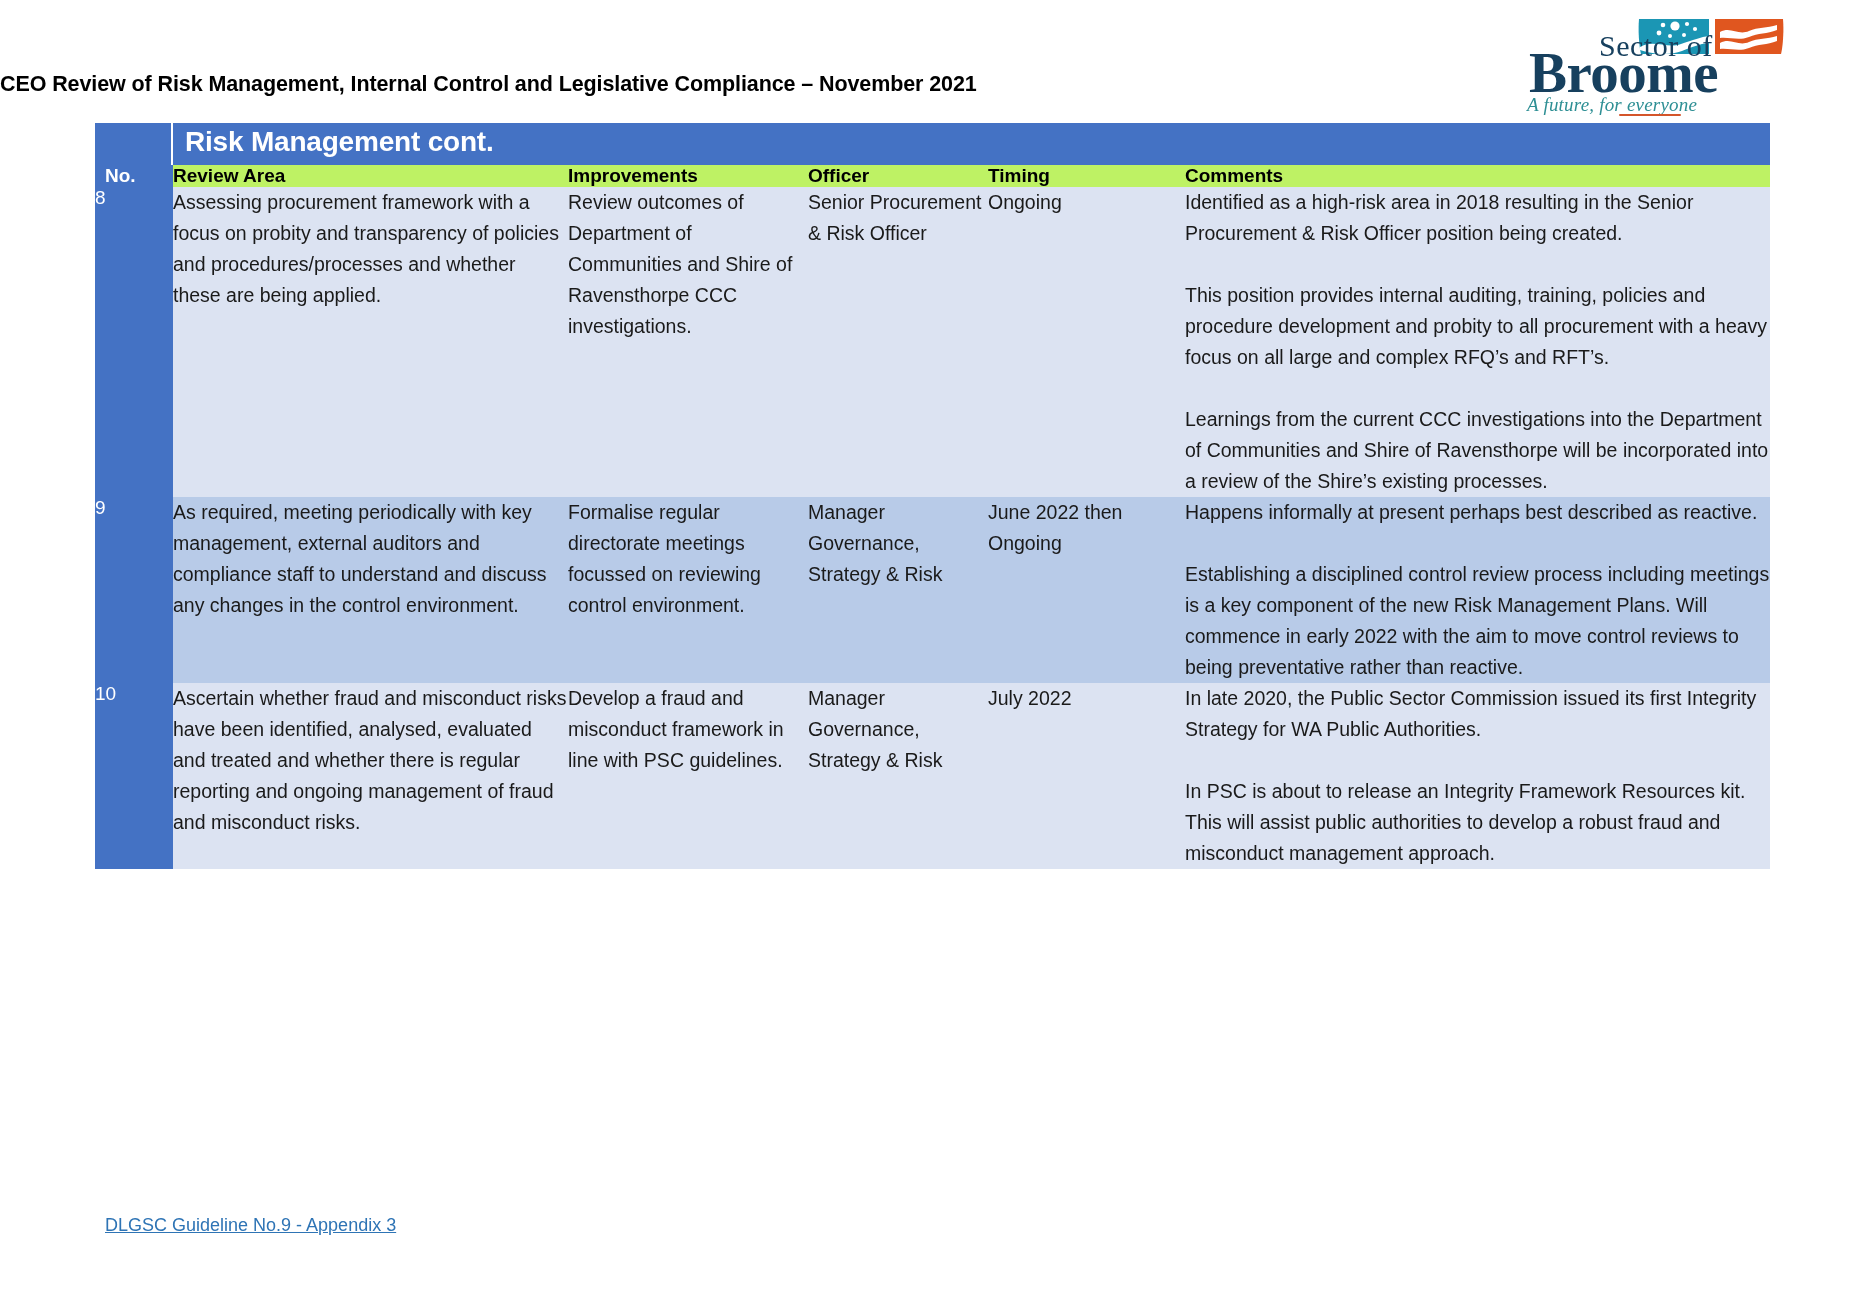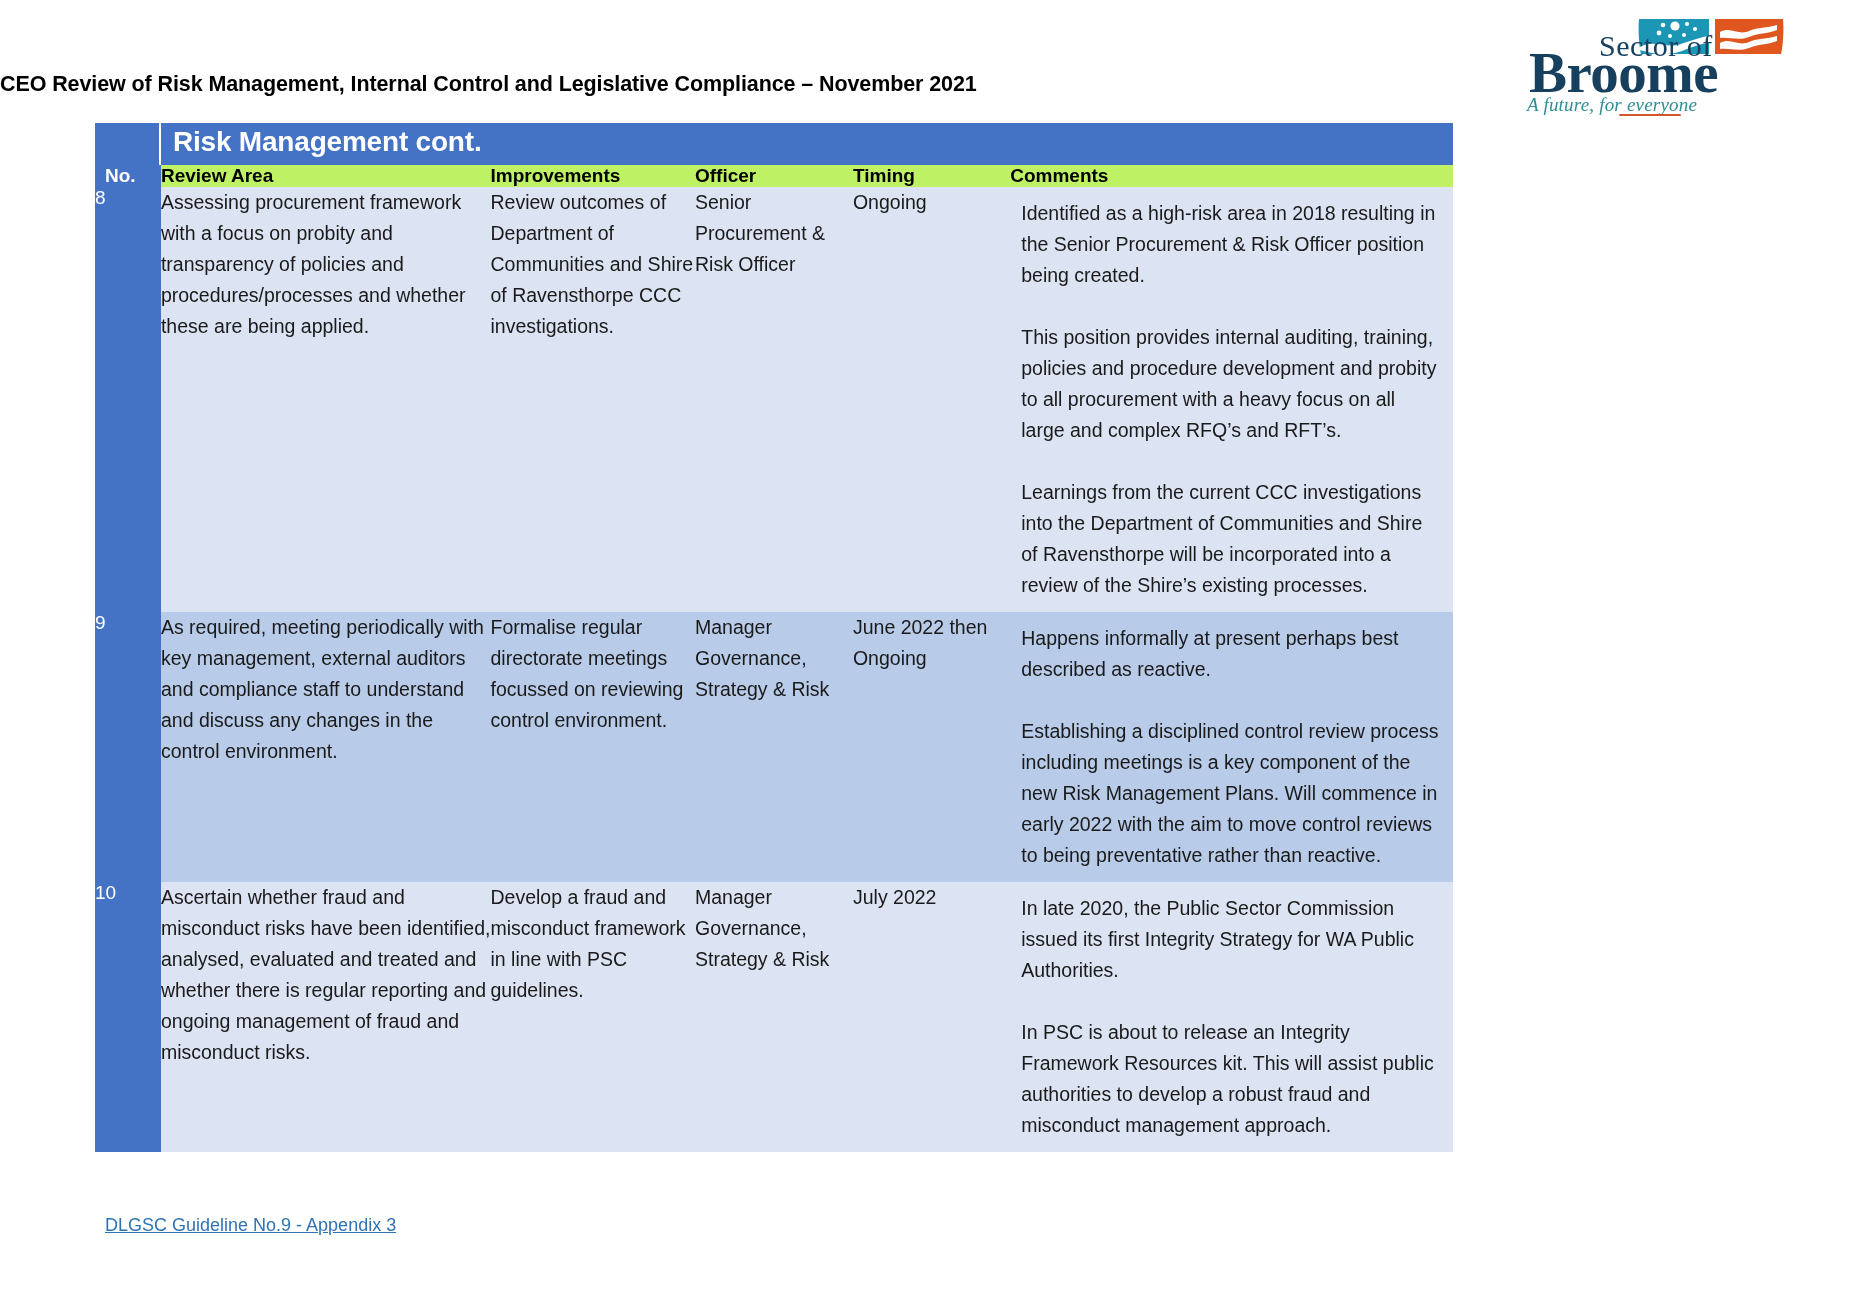--- a/index.html
+++ b/index.html
@@ -89,21 +89,21 @@
     top: 6px;
     width: 148px;
     height: 41px;
   }
 
   
   .risk-table {
     position: absolute;
     left: 95px;
     top: 123px;
-    width: 1358px;
+    width: 1675px;
     border-collapse: separate;
     border-spacing: 0;
   }
   .risk-table td, .risk-table th {
     vertical-align: top;
     padding: 0;
     border: 0;
   }
 
   .title-bar-cell {
@@ -154,21 +154,21 @@
     padding: 7px 16px 12px 12px;
     border-right: 2px solid #ffffff;
     border-bottom: 2px solid #ffffff;
     color: #1a1a1a;
   }
   .cell:last-child { border-right: 0; }
 
   .row-light .cell { background: #dce3f2; }
   .row-dark  .cell { background: #b8cbe8; }
 
-  .cell p { margin: 11px; }
+  .cell p { margin: 0; }
   .cell p + p { margin-top: 31px; }
 
   .col-review { width: 395px; }
   .col-improve { width: 240px; }
   .col-officer { width: 180px; }
   .col-timing { width: 197px; }
   .col-comments { width: 585px; }
 
   
   .footer-link {

